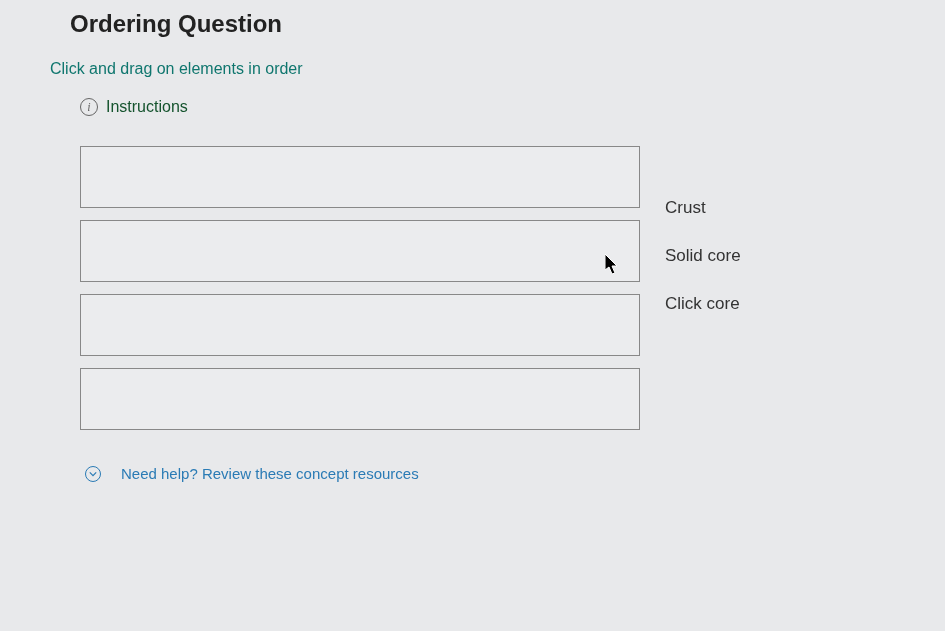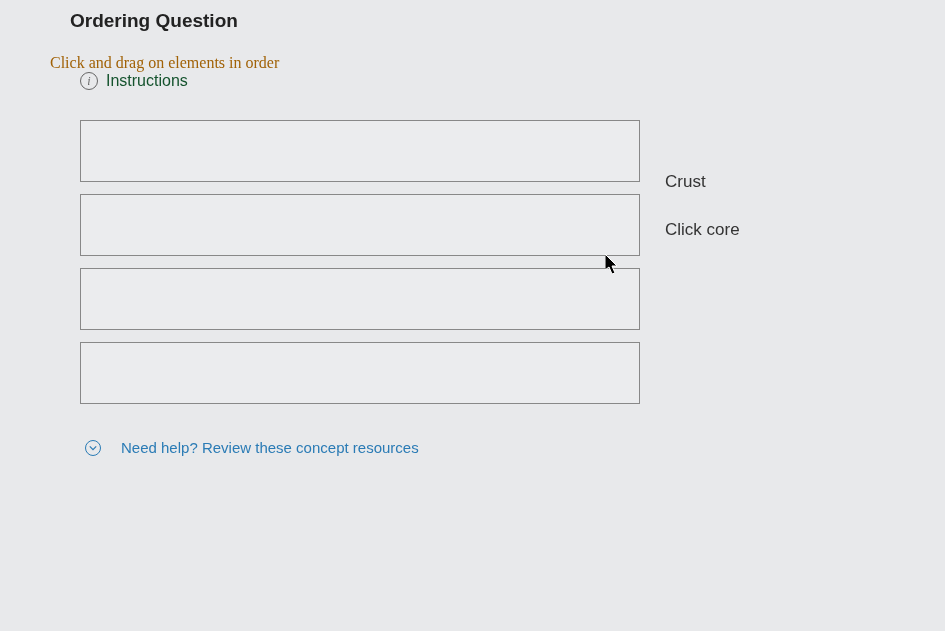--- a/index.html
+++ b/index.html
@@ -13,30 +13,30 @@
       color: #333;
       padding: 0;
       width: 945px;
       height: 631px;
       overflow: hidden;
     }
     .container {
       padding: 10px 20px 10px 70px;
     }
     .question-title {
-      font-size: 19px;
+      font-size: 24px;
       font-weight: 700;
       color: #222;
       margin-bottom: 22px;
     }
     .drag-hint {
       font-size: 16px;
-      color: #a16207;
+      color: #0f766e;
+      margin-bottom: 20px;
       margin-left: -20px;
-      font-family: Liberation Serif, serif;
     }
     .question-text {
       font-size: 17px;
       color: #333;
       margin-bottom: 35px;
       margin-left: -20px;
     }
     .instructions-row {
       display: flex;
       align-items: center;
@@ -135,20 +135,21 @@
 
   <div class="ordering-area">
     <div class="drop-zones">
       <div class="drop-zone"></div>
       <div class="drop-zone"></div>
       <div class="drop-zone"></div>
       <div class="drop-zone"></div>
     </div>
     <div class="answer-bank">
       <div class="answer-item">Crust</div>
+      <div class="answer-item">Solid core</div>
       <div class="answer-item">Click core</div>
     </div>
   </div>
 
   <div class="help-row">
     <span class="chevron-icon">
       <svg viewBox="0 0 10 10">
           <path d="M1 3 L5 7 L9 3" stroke="#2a7bb5" stroke-width="1.5" fill="none"></path>
         </svg>
     </span>

